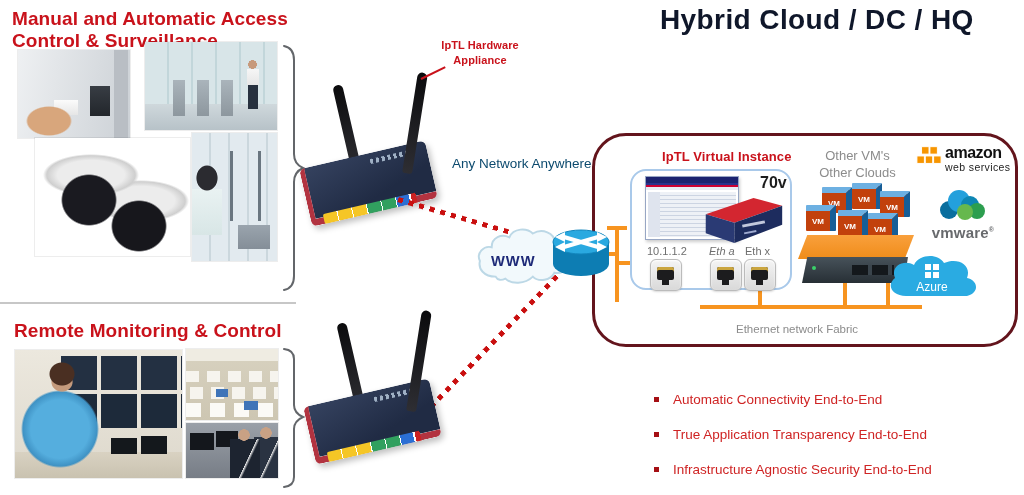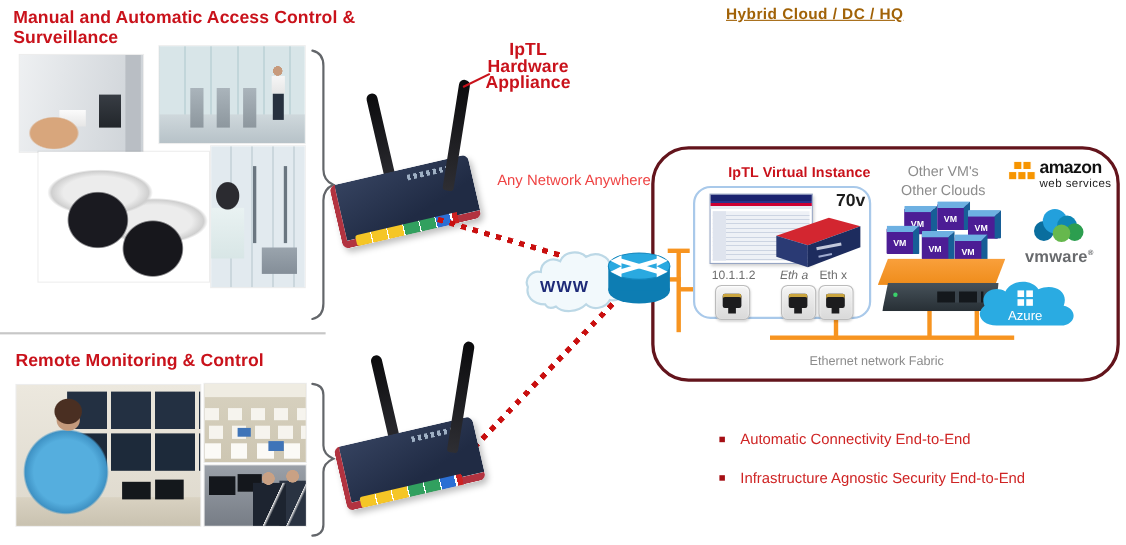--- a/index.html
+++ b/index.html
@@ -1,21 +1,21 @@
 <!DOCTYPE html>
 <html><head>
 <meta charset="utf-8">
 <style>
   html,body{margin:0;padding:0;background:#fff;}
   #canvas{position:relative;width:1024px;height:495px;background:#fff;overflow:hidden;
           font-family:"Liberation Sans",sans-serif;}
   .abs{position:absolute;}
-  .red-h{color:#c9121b;font-weight:bold;font-size:16px;letter-spacing:.1px;}
-  .gray-t{color:#ef4444;font-size:13.5px;}
-  .page-title{font-size:14px;font-weight:bold;color:#a16207;letter-spacing:.4px;text-decoration:underline;}
+  .red-h{color:#c9121b;font-weight:bold;font-size:19px;letter-spacing:.1px;}
+  .gray-t{color:#0c4a6e;font-size:13.5px;}
+  .page-title{font-size:28px;font-weight:bold;color:#0f172a;letter-spacing:.4px;}
 
   
   .photo{position:absolute;box-shadow:0 0 0 1px rgba(0,0,0,.07);}
   .ph-access{background:
       radial-gradient(closest-side,#d8a67c 92%,transparent) 8px 56px/46px 30px no-repeat,
       linear-gradient(#fbfbfb,#e6e6e6) 36px 50px/24px 15px no-repeat,
       linear-gradient(#383d44,#22262b) 72px 36px/20px 30px no-repeat,
       linear-gradient(#b9bec4,#b9bec4) 96px 0/14px 100% no-repeat,
       linear-gradient(100deg,#eef0f2,#ccd1d6);}
   .ph-turnstile{background:
@@ -110,21 +110,21 @@
   .eth-label{position:absolute;font-size:11px;color:#6e6e6e;}
   .port{position:absolute;width:30px;height:30px;border:1px solid #bbb;border-radius:6px;
       background:linear-gradient(180deg,#f4f4f4,#d9d9d9);
       box-shadow:inset 0 1px 2px #fff,0 1px 2px rgba(0,0,0,.15);}
   .port::before{content:"";position:absolute;left:6px;top:7px;width:17px;height:13px;
       background:#1c1c1e;border-radius:2px;box-shadow:inset 0 3px 0 #caa53f;}
   .port::after{content:"";position:absolute;left:11px;top:20px;width:7px;height:5px;background:#1c1c1e;}
 
   
   .vm-stack{position:absolute;left:798px;top:183px;width:120px;height:102px;}
-  .vm-cube{position:absolute;width:24px;height:20px;background:#4c1d95;
+  .vm-cube{position:absolute;width:24px;height:20px;background:#c2410c;
       border-top:6px solid #6db0e2;border-right:6px solid #175e97;border-radius:1px;
       color:#fff;font-size:8px;font-weight:bold;display:flex;align-items:center;justify-content:center;}
   .vm-slab{position:absolute;left:0;top:52px;width:116px;height:24px;
       background:linear-gradient(180deg,#f9a03c,#ef8c1a);clip-path:polygon(8% 0,100% 0,92% 100%,0 100%);}
   .vm-chassis{position:absolute;left:4px;top:74px;width:106px;height:26px;
       background:linear-gradient(180deg,#47525a,#272f35);clip-path:polygon(5% 0,100% 0,96% 100%,0 100%);}
   .vm-chassis::before{content:"";position:absolute;left:10px;top:9px;width:4px;height:4px;
       background:#3ad06a;border-radius:50%;}
   .vm-chassis::after{content:"";position:absolute;right:14px;top:8px;width:42px;height:10px;
       background:repeating-linear-gradient(90deg,#14181c 0 16px,#3a444c 16px 20px);}
@@ -158,21 +158,21 @@
   <div class="photo ph-lobby" style="left:192px;top:133px;width:85px;height:128px;"></div>
 
   <svg class="abs brace" style="left:281px;top:44px;" width="24" height="248" viewBox="0 0 24 248">
     <path d="M3 2 Q13 4 13 16 L13 110 Q13 120 22 124 Q13 128 13 138 L13 232 Q13 244 3 246"></path>
   </svg>
 
   <div class="router" style="left:292px;top:70px;">
     <div class="router-body"></div>
   </div>
 
-  <div class="abs red-h" style="left:424px;top:38px;width:112px;text-align:center;font-size:16px;line-height:15px;">IpTL Hardware Appliance</div>
+  <div class="abs red-h" style="left:424px;top:38px;width:112px;text-align:center;font-size:11px;line-height:15px;">IpTL Hardware Appliance</div>
   <div class="pointer-red" style="left:421px;top:78px;width:27px;transform:rotate(-26deg);"></div>
 
   <div class="abs gray-t" style="left:452px;top:156px;">Any Network Anywhere</div>
 
   <div class="bigbox"></div>
 
   <div class="oline" style="left:607px;top:226px;width:20px;height:4px;"></div>
   <div class="oline" style="left:615px;top:228px;width:4px;height:74px;"></div>
   <div class="oline" style="left:605px;top:252px;width:14px;height:4px;"></div>
   <div class="oline" style="left:617px;top:261px;width:42px;height:4px;"></div>
@@ -266,20 +266,23 @@
     <polygon points="46,5 56,10 46,15" fill="#fff"></polygon>
     <polygon points="14,15 4,20 14,25" fill="#fff"></polygon>
     <polygon points="46,15 56,20 46,25" fill="#fff"></polygon>
   </svg>
 
   <ul class="bullets">
     <li>
         <span>Automatic Connectivity End-to-End</span>
       </li>
     <li>
+        <span>True Application Transparency End-to-End</span>
+      </li>
+    <li>
         <span>Infrastructure Agnostic Security End-to-End</span>
       </li>
   </ul>
 
   <div class="divider"></div>
   <div class="abs red-h" style="left:14px;top:320px;">Remote Monitoring &amp; Control</div>
   <div class="photo ph-control" style="left:15px;top:350px;width:167px;height:128px;"></div>
   <div class="photo ph-lab" style="left:186px;top:349px;width:92px;height:71px;"></div>
   <div class="photo ph-work" style="left:186px;top:423px;width:92px;height:55px;"></div>
 

